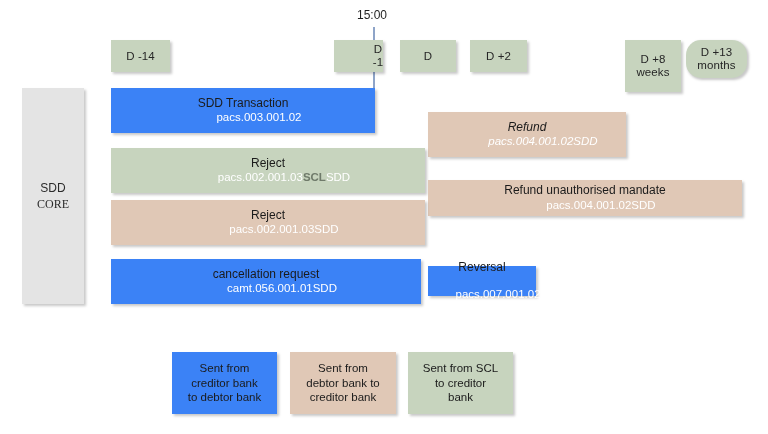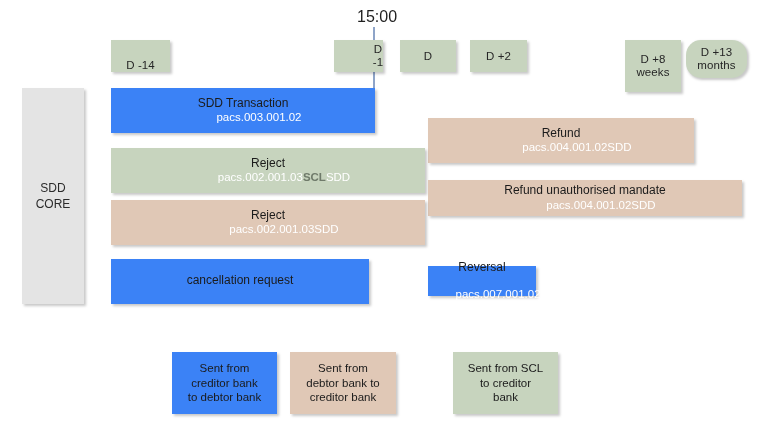--- a/index.html
+++ b/index.html
@@ -52,32 +52,32 @@
   .tick .l2 { display: block; }
 
   
   #time-marker-line {
     position: absolute;
     width: 1.5px;
     background: #8ea4c8;
   }
   #time-marker-label {
     position: absolute;
-    font-size: 16px;
+    font-size: 12px;
     color: #1f1f1f;
     white-space: nowrap;
   }
 
   
   #sdd-core {
     font-size: 12px;
     color: #2b2b2b;
     line-height: 1.35;
   }
-  #sdd-core .l2 { display: block; }
+  #sdd-core .l2 { display: block; font-family: Liberation Serif, serif; }
 
   
   .bar .title {
     font-size: 12px;
     color: #1b1b1b;
     display: block;
     margin-bottom: 1px;
   }
   .bar .code {
     font-size: 11.5px;
@@ -100,21 +100,21 @@
   .legend-box span { display: block; }
 </style>
 </head>
 <body>
 
 <div id="canvas">
 
   <div id="time-marker-label" style="left:357px; top:8px;">15:00</div>
   <div id="time-marker-line" style="left:373px; top:27px; height:105px;"></div>
 
-  <div class="box c-green tick" style="left:111px; top:40px; width:59px; height:32px;justify-content:flex-end;">
+  <div class="box c-green tick" style="left:111px; top:40px; width:59px; height:32px;">
     <span>D -14</span>
     <span class="l2"></span>
   </div>
 
   <div class="box c-green tick" style="left:334px; top:40px; width:49px; height:32px;padding-left:39px;">
     <span>D -1</span>
     <span class="l2"></span>
   </div>
 
   <div class="box c-green tick" style="left:400px; top:40px; width:56px; height:32px;">
@@ -140,21 +140,21 @@
   <div class="box c-grey" id="sdd-core" style="left:22px; top:88px; width:62px; height:216px;">
     <span>SDD</span>
     <span class="l2">CORE</span>
   </div>
 
   <div class="box bar c-blue" style="left:111px; top:88px; width:264px; height:45px;">
     <span class="title">SDD Transaction</span>
     <span class="code"><span>pacs.003.001.02</span></span>
   </div>
 
-  <div class="box bar c-orange" style="left:428px; top:118px; width:266px; height:45px;">
+  <div class="box bar c-orange" style="left:428px; top:112px; width:198px; height:45px;font-style:italic;">
     <span class="title">Refund</span>
     <span class="code"><span>pacs.004.001.02SDD</span></span>
   </div>
 
   <div class="box bar c-green" style="left:111px; top:148px; width:314px; height:45px;">
     <span class="title">Reject</span>
     <span class="code"><span>pacs.002.001.03</span><span class="hi">SCL</span><span>SDD</span></span>
   </div>
 
   <div class="box bar c-orange" style="left:428px; top:180px; width:314px; height:36px;">
@@ -165,35 +165,36 @@
   <div class="box bar c-orange" style="left:111px; top:200px; width:314px; height:45px;">
     <span class="title">Reject</span>
     <span class="code"><span>pacs.002.001.03SDD</span></span>
   </div>
 
   <div class="box bar c-blue" style="left:428px; top:266px; width:108px; height:30px;gap:12px;">
     <span class="title">Reversal</span>
     <span class="code"><span>pacs.007.001.02</span></span>
   </div>
 
-  <div class="box bar c-blue" style="left:111px; top:259px; width:258px; height:45px;">
+  <div class="box bar c-blue" style="left:111px; top:259px; width:310px; height:45px;">
     <span class="title">cancellation request</span>
+    <span class="code"><span>camt.056.001.01SDD</span></span>
   </div>
 
   <div class="box legend-box c-blue" style="left:172px; top:352px; width:105px; height:62px;">
     <span>Sent from</span>
     <span>creditor bank</span>
     <span>to debtor bank</span>
   </div>
 
   <div class="box legend-box c-orange" style="left:290px; top:352px; width:106px; height:62px;">
     <span>Sent from</span>
     <span>debtor bank to</span>
     <span>creditor bank</span>
   </div>
 
-  <div class="box legend-box c-green" style="left:408px; top:352px; width:105px; height:62px;margin-left:45px;">
+  <div class="box legend-box c-green" style="left:408px; top:352px; width:105px; height:62px;">
     <span>Sent from SCL</span>
     <span>to creditor</span>
     <span>bank</span>
   </div>
 
 </div>
 
 </body></html>

